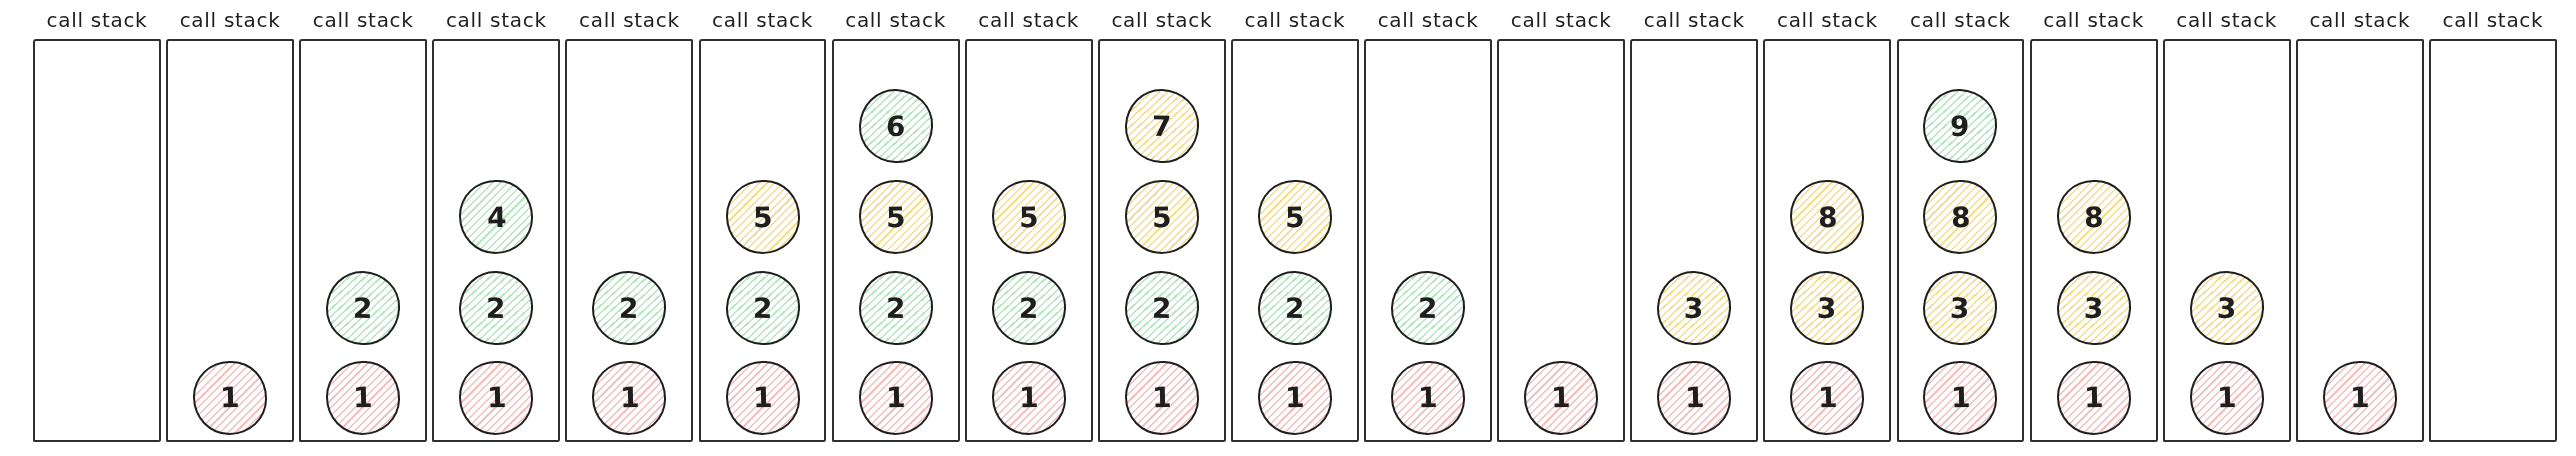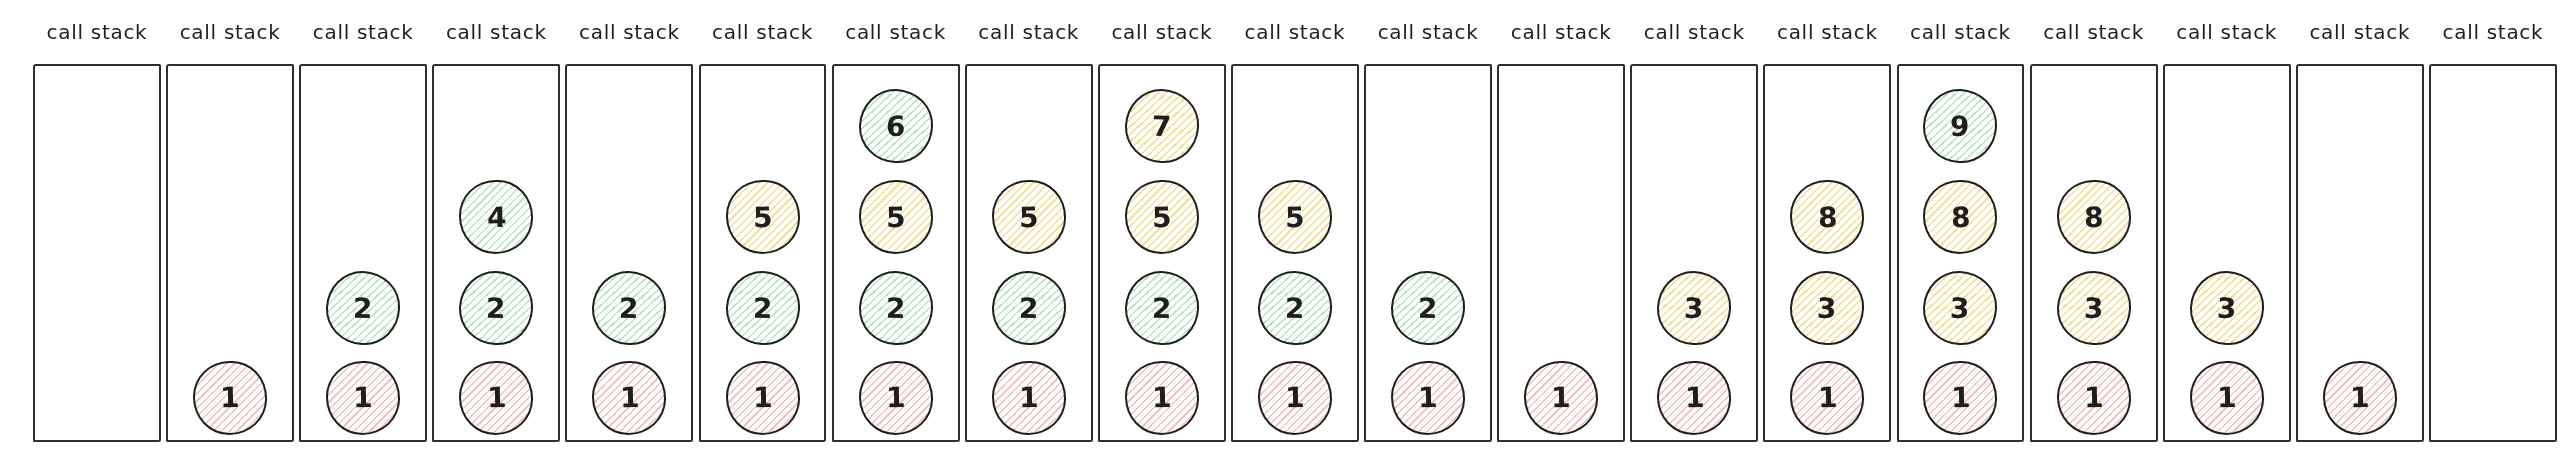--- a/index.html
+++ b/index.html
@@ -20,21 +20,21 @@
     padding: 0 19px 15px 33px;
     background: #ffffff;
   }
   .col {
     flex: 1 1 0;
     display: flex;
     flex-direction: column;
     min-width: 0;
   }
   .col-title {
-    height: 64px;
+    height: 39px;
     display: flex;
     align-items: center;
     justify-content: center;
     font-size: 20px;
     letter-spacing: 0.7px;
     color: var(--stroke, #1e1e1e);
     white-space: nowrap;
   }
   .box {
     flex: 1 1 auto;

